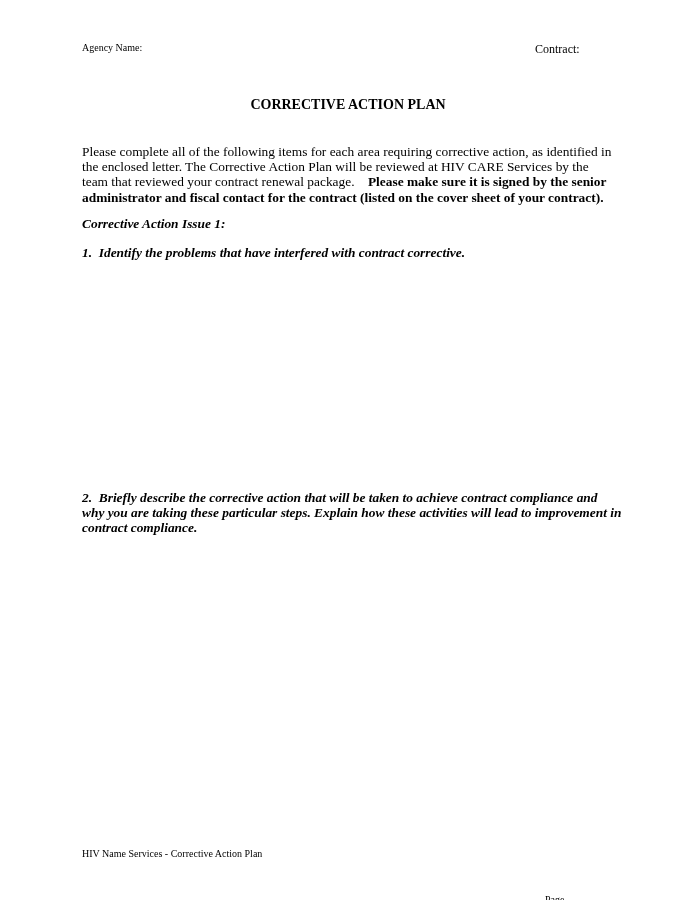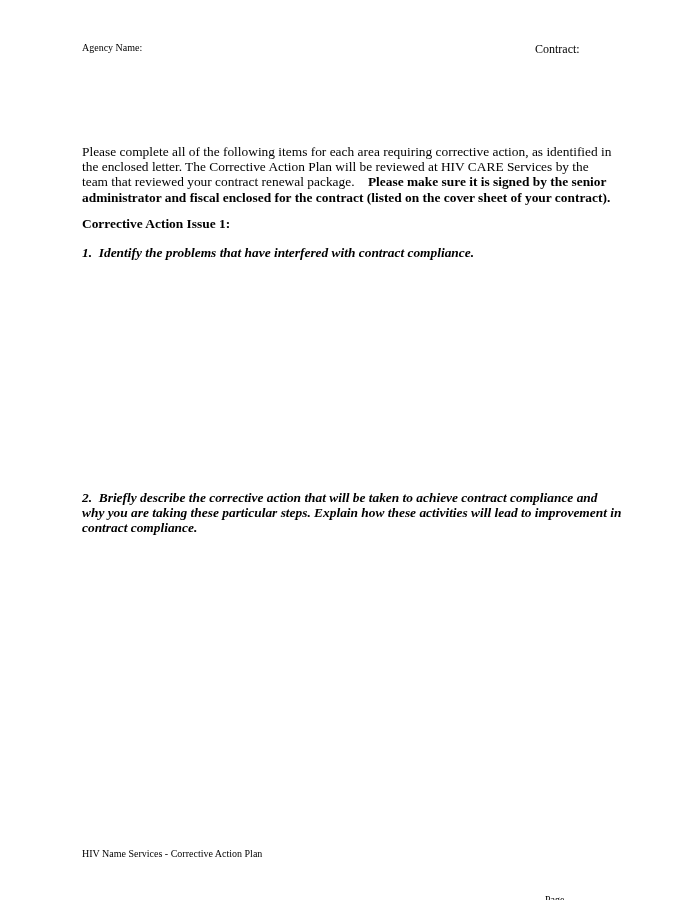--- a/index.html
+++ b/index.html
@@ -45,20 +45,21 @@
       width: 530px;
       font-size: 13.4px;
       line-height: 15.2px;
     }
     .intro b { font-weight: bold; }
     .issue-heading {
       position: absolute;
       left: 82px; top: 216px;
       font-size: 13.4px;
       font-weight: bold;
+      font-style: italic;
     }
     .question {
       position: absolute;
       left: 82px;
       width: 540px;
       font-size: 13.4px;
       line-height: 15px;
       font-weight: bold;
       font-style: italic;
     }
@@ -85,31 +86,32 @@
     .footer-right .num { font-size: 13px; }
   </style>
 </head>
 <body>
 
 <div class="page">
 
   <div class="header-left">Agency Name:</div>
   <div class="header-right">Contract:</div>
 
+  <div class="title">CORRECTIVE ACTION PLAN</div>
 
   <div class="intro">
     <span>Please complete all of the following items for each area requiring corrective action, as identified in the enclosed letter.  The Corrective Action Plan will be reviewed at HIV CARE Services by the team that reviewed your contract renewal package.</span>&nbsp;&nbsp;&nbsp;
-    <b>Please make sure it is signed by the senior administrator and fiscal enclosed for the contract (listed on the cover sheet of your contract).</b>
+    <b>Please make sure it is signed by the senior administrator and fiscal contact for the contract (listed on the cover sheet of your contract).</b>
   </div>
 
   <div class="issue-heading">Corrective Action Issue 1:</div>
 
   <div class="question q1">
     <span>1.</span>&nbsp;
-    <span>Identify the problems that have interfered with contract compliance.</span>
+    <span>Identify the problems that have interfered with contract corrective.</span>
   </div>
   <div class="answer-area a1"></div>
 
   <div class="question q2">
     <span>2.</span>&nbsp;
     <span>Briefly describe the corrective action that will be taken to achieve contract compliance and why you are taking these particular steps. Explain how these activities will lead to improvement in contract compliance.</span>
   </div>
   <div class="answer-area a2"></div>
 
   <div class="footer-left">HIV Name Services - Corrective Action Plan</div>

